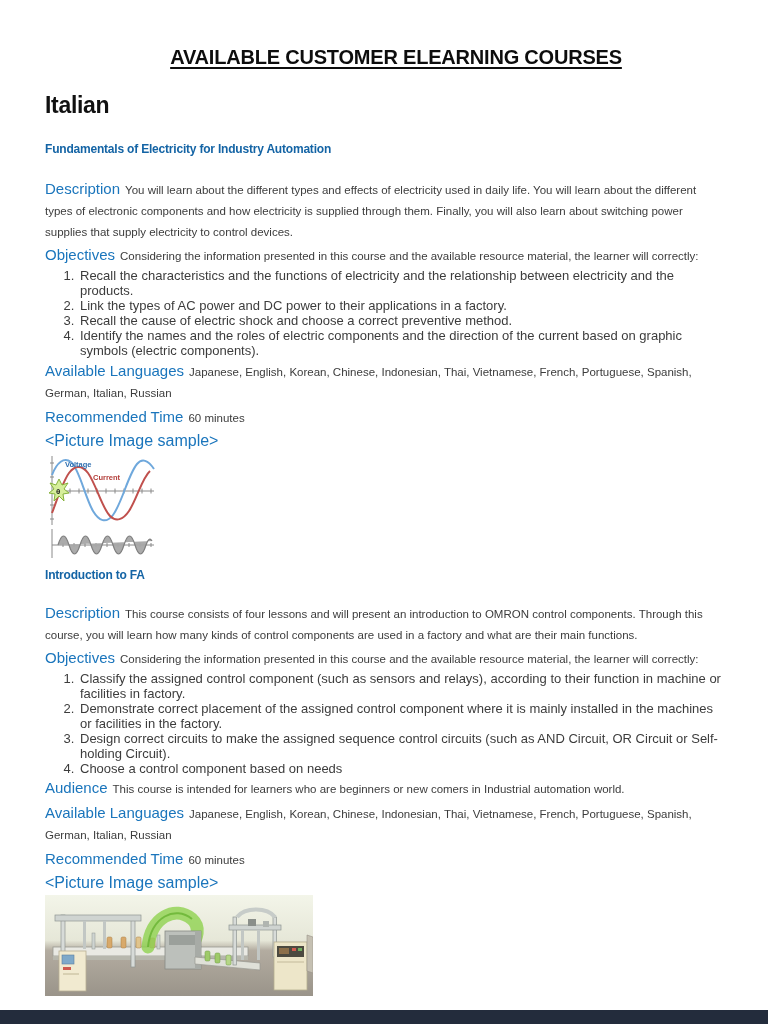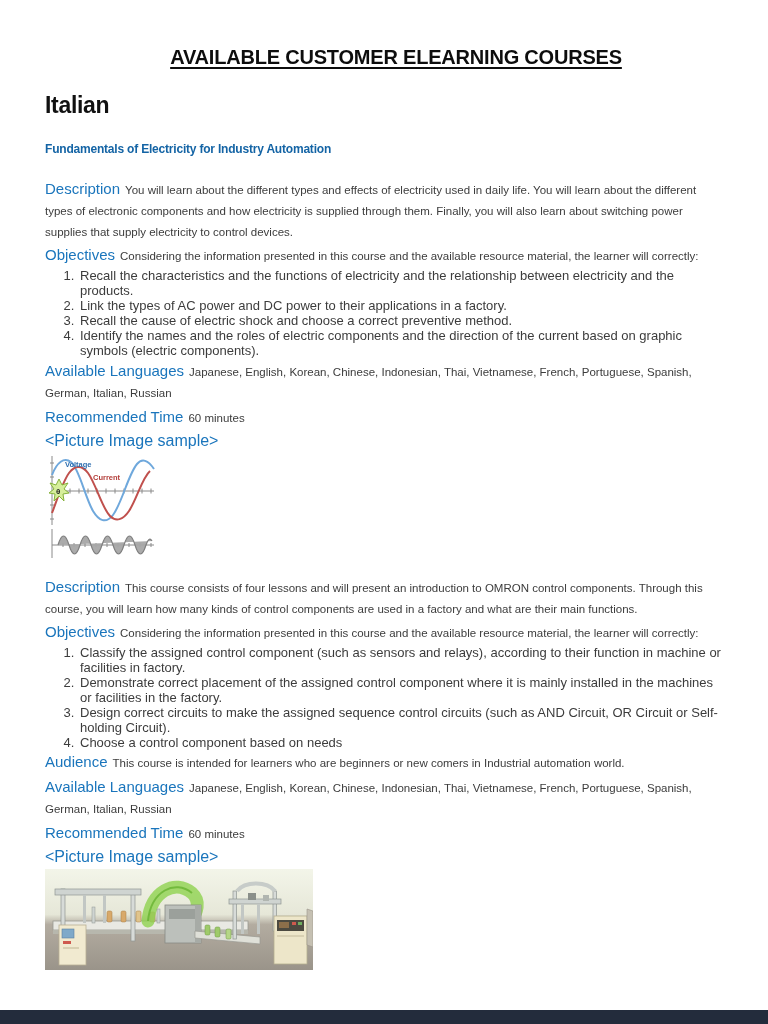--- a/index.html
+++ b/index.html
@@ -121,20 +121,21 @@
           <line x1="51" y1="90" x2="51" y2="94"></line>
         <line x1="62" y1="90" x2="62" y2="94"></line>
           <line x1="73" y1="90" x2="73" y2="94"></line>
         <line x1="84" y1="90" x2="84" y2="94"></line>
           <line x1="95" y1="90" x2="95" y2="94"></line>
         <line x1="106" y1="90" x2="106" y2="94"></line>
       </g>
       <path d="M13,92 Q18.5,74 24,92 Q29.5,110 35,92 Q40.5,74 46,92 Q51.5,110 57,92 Q62.5,74 68,92 Q73.5,110 79,92 Q84.5,74 90,92 Q95.5,110 101,92 Q104,83 107,88" fill="#a6a6a6" stroke="#7f7f7f" stroke-width="1.2" fill-opacity="0.95"></path>
     </svg>
 
+    <div class="course-title mt-course2">Introduction to FA</div>
 
     <p class="para mt-desc2">
       <span class="label">Description</span><span>This course consists of four lessons and will present an introduction to OMRON control components. Through this course, you will learn how many kinds of control components are used in a factory and what are their main functions.</span>
     </p>
 
     <p class="para mt-obj">
       <span class="label">Objectives</span><span>Considering the information presented in this course and the available resource material, the learner will correctly:</span>
     </p>
 
     <ol>

